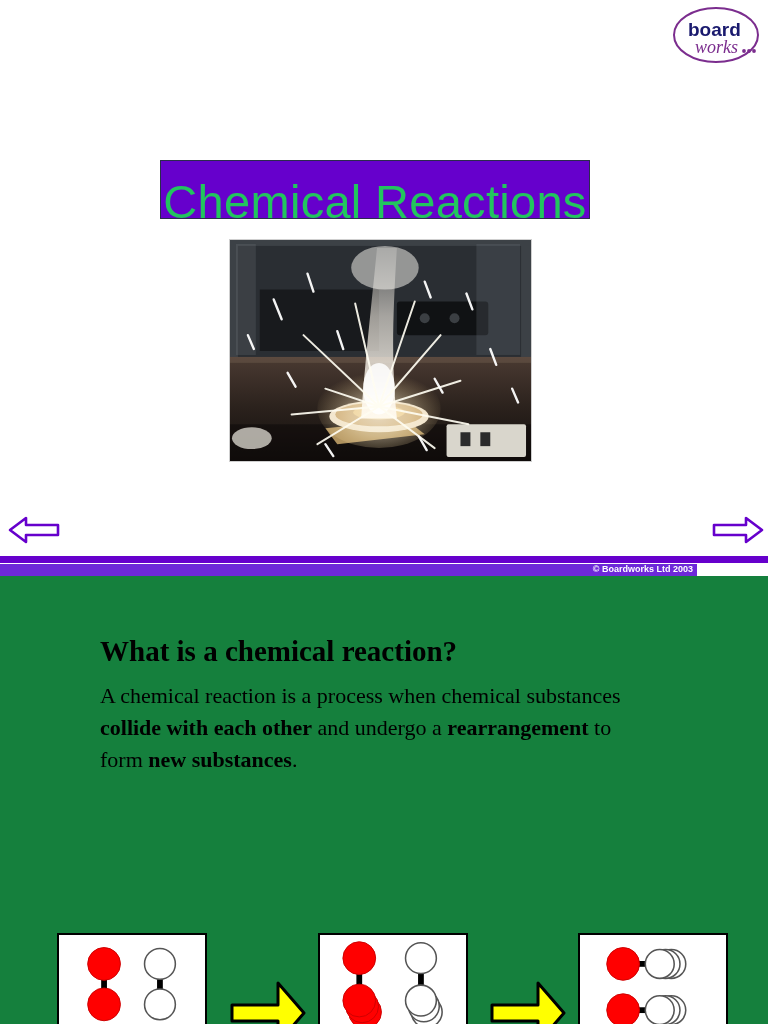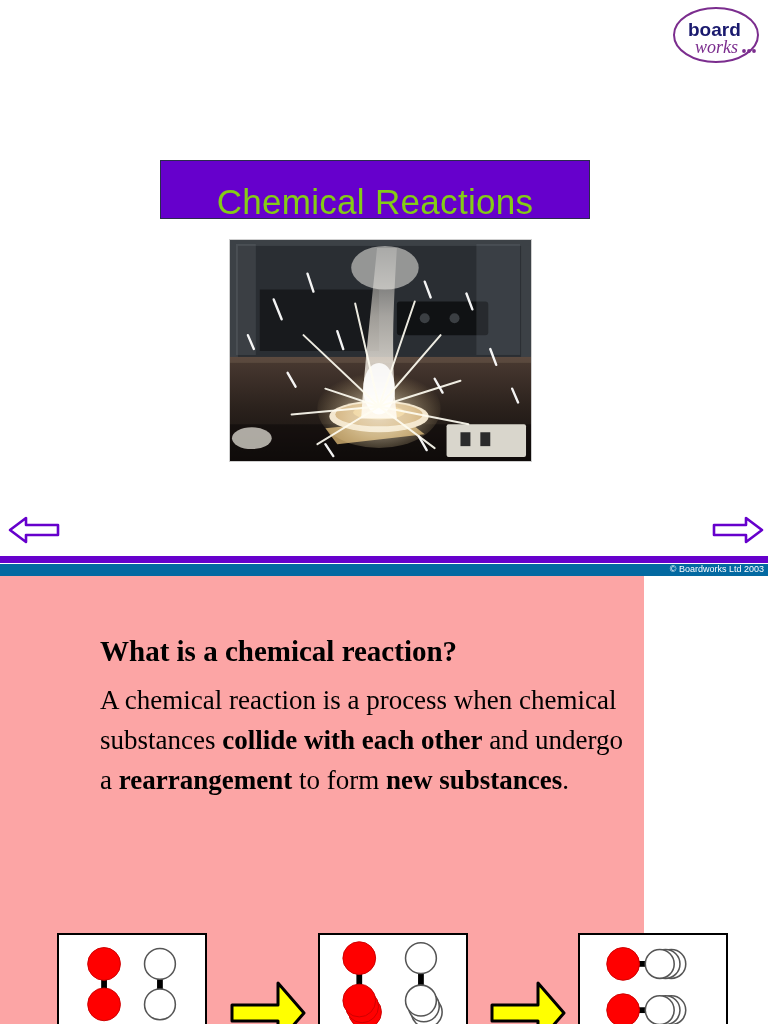--- a/index.html
+++ b/index.html
@@ -34,23 +34,23 @@
     left: 160px; top: 160px;
     width: 430px; height: 59px;
     background: #6600cc;
     border: 1px solid #2b2b4e;
     box-sizing: border-box;
     display: flex;
     align-items: center;
     justify-content: center;
   }
   #title-banner .title-text {
-    color: #84cc16;
+    color: #22c55e;
     font-family: "Liberation Sans", sans-serif;
-    font-size: 35px;
+    font-size: 47px;
     font-weight: 400;
     letter-spacing: 0.3px;
     line-height: 1;
     white-space: nowrap;
     margin-top: 23px;
   }
 
   #reaction-photo {
     position: absolute;
     left: 229px; top: 239px;
@@ -70,57 +70,58 @@
 
   #purple-rule {
     position: absolute;
     left: 0; top: 556px;
     width: 768px; height: 7px;
     background: #6600cc;
   }
   #footer-bar {
     position: absolute;
     left: 0; top: 564px;
-    width: 768px; height: 12px;
-    background: #0369a1;
+    width: 697px; height: 12px;
+    background: #6d28d9;
+    font-weight: bold;
   }
   #footer-bar .copyright {
     position: absolute;
     right: 4px; top: -1px;
     color: #ffffff;
     font-family: "Liberation Sans", sans-serif;
     font-size: 9px;
     line-height: 13px;
     white-space: nowrap;
   }
 
   
   #slide-two {
     position: absolute;
     left: 0; top: 576px;
-    width: 644px; height: 448px;
-    background: #fca5a5;
+    width: 768px; height: 448px;
+    background: #15803d;
   }
 
   #heading-question {
     position: absolute;
     left: 100px; top: 40px;
     font-family: "Liberation Serif", serif;
     font-size: 29px;
     color: #000000;
     white-space: nowrap;
   }
 
   #body-text {
     position: absolute;
     left: 100px; top: 104px;
     width: 540px;
     font-family: "Liberation Serif", serif;
-    font-size: 27px;
-    line-height: 40px;
+    font-size: 22px;
+    line-height: 32px;
     color: #000000;
   }
   #body-text b { font-weight: bold; }
 
   
   #diagram-strip {
     position: absolute;
     left: 0; top: 357px;
     width: 768px; height: 91px;
   }

